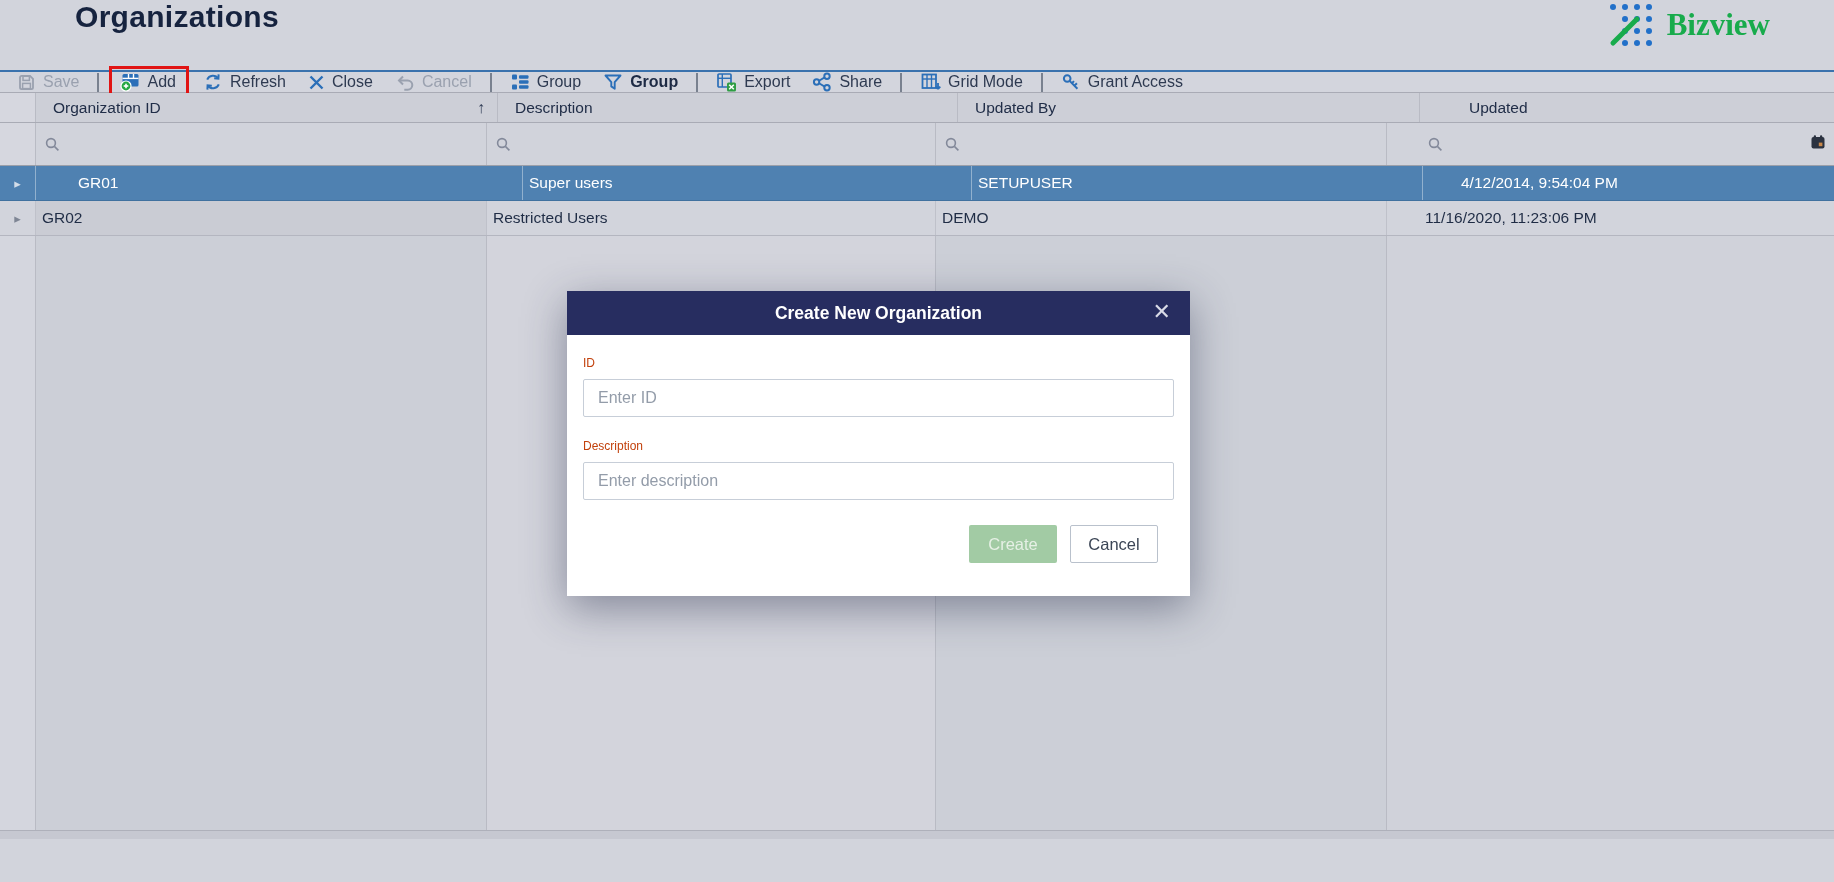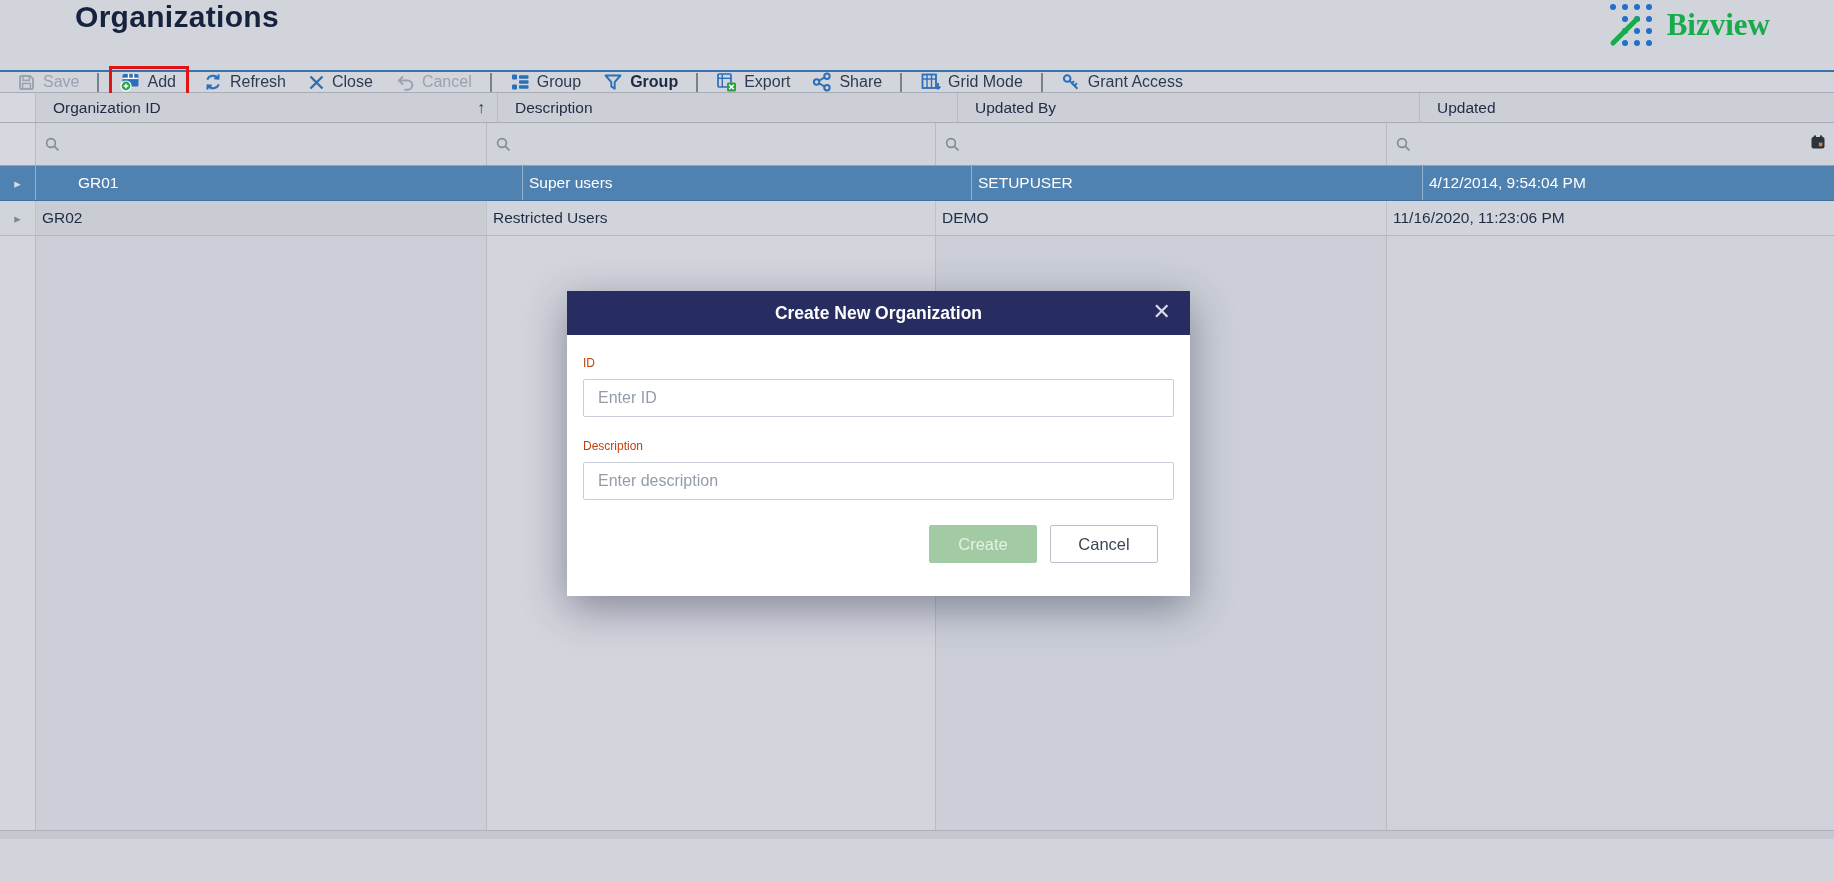--- a/index.html
+++ b/index.html
@@ -28,21 +28,21 @@
   
   .grid { height:746px; display:flex; flex-direction:column; }
   .g-row { display:flex; width:100%; }
   .c0 { width:36px; flex:none; display:flex; align-items:center; justify-content:center; }
   .c1 { width:451px; flex:none; }
   .c2 { width:449px; flex:none; }
   .c3 { width:451px; flex:none; }
   .c4 { flex:1; }
   .cell { display:flex; align-items:center; padding-left:6px; border-right:1px solid #b9bbc4;
           position:relative; overflow:hidden; }
-  .c4.cell { border-right:none; }
+  .c4.cell { border-right:none;margin-left:32px; }
   .c0.cell { padding-left:0; }
 
   .head-row { height:30px; background:#cdcfd7; border-bottom:1px solid #a9abb5;
               font-size:15.5px; color:#212e48;gap:11px; }
   .head-row .c0 { background:#d6d7df; }
   .sort-arrow { position:absolute; right:12px; top:50%; transform:translateY(-52%);
                 font-size:16px; color:#323e57; font-weight:normal; }
 
   .filter-row { height:43px; background:#d1d3db; border-bottom:1px solid #9b9fa9; }
   .filter-row .c0 { background:#d6d7df; }
@@ -78,21 +78,21 @@
                   font-size:17.5px; font-weight:bold; }
   .modal-close { position:absolute; right:19px; top:50%; transform:translateY(-54%);
                  font-size:22px; font-weight:normal; color:#d9dbe7; cursor:pointer; line-height:1; }
   .modal-body { padding:21px 16px 0; }
   .field-label { font-size:12px; color:#c2410c; margin-bottom:9px; }
   .field + .field { margin-top:22px; }
   .input { width:100%; height:38px; border:1px solid #c7ced8; border-radius:2px; background:#fff;
            padding:0 14px; font-size:16px; color:#4c1d95; outline:none; font-family:"Liberation Sans", sans-serif; }
   .input::placeholder { color:#939ca9; }
   .modal-footer { display:flex; justify-content:flex-end; gap:13px; padding:25px 16px 0; }
-  .btn { width:108px; height:38px; font-size:16.5px; border-radius:2px; font-family:"Liberation Sans", sans-serif; }
+  .btn { width:88px; height:38px; font-size:16.5px; border-radius:2px; font-family:"Liberation Sans", sans-serif; }
   .btn-create { background:#a2cba4; color:#e6f0e5; border:none; cursor:default; }
   .btn-cancel { background:#ffffff; color:#3c4656; border:1px solid #b9c1cc; cursor:pointer; }
 </style>
 </head>
 <body>
 
 <div class="app">
 
   <div class="header">
     <div class="page-title">Organizations</div>

